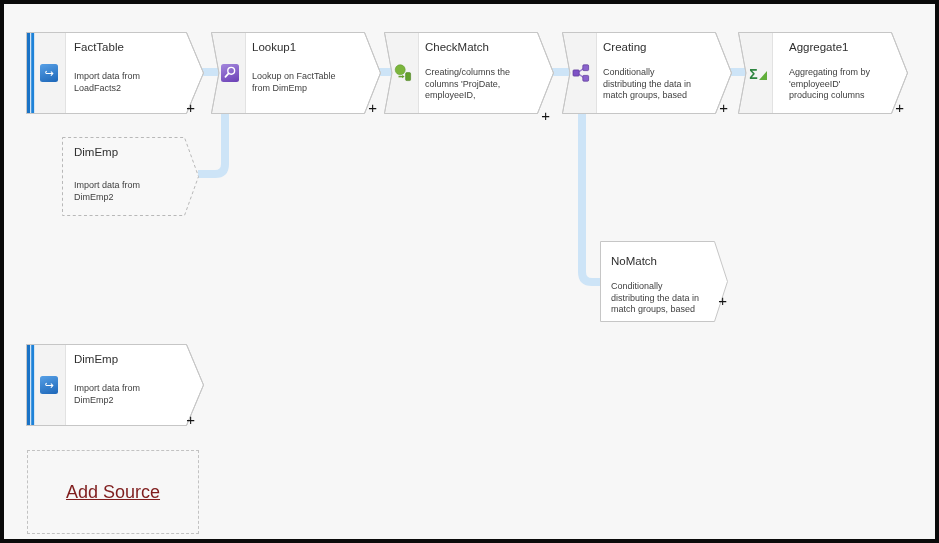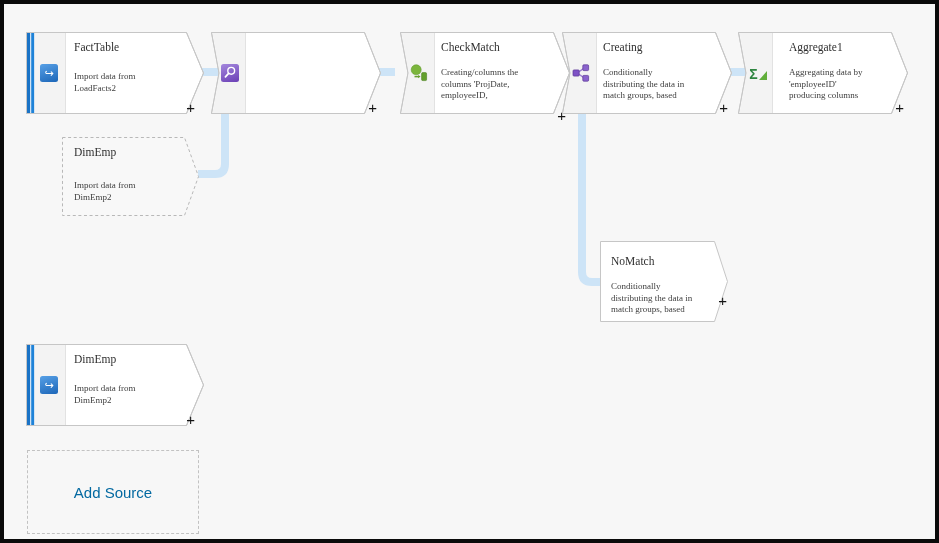--- a/index.html
+++ b/index.html
@@ -21,34 +21,34 @@
   .shape .stripfill{fill:#f3f3f3;}
   .shape .bar1{fill:#1a73c6;}
   .shape .bar2{fill:#1e82d8;}
   .shape .divline{stroke:#e2e2e2;stroke-width:1;}
   .nicon{position:absolute;width:18px;height:18px;border-radius:2.5px;
          display:flex;align-items:center;justify-content:center;}
   .nicon.importicon{background:linear-gradient(160deg,#57a0e6 0%,#1c66b8 100%);
          color:#fff;font-size:11px;line-height:1;}
   .nicon.lookupicon{background:linear-gradient(160deg,#a488dd 0%,#6a3fb5 100%);}
   .nicon.bare{background:transparent;width:20px;height:20px;}
-  .content{position:absolute;top:0;z-index:3;font-family:Liberation Serif, serif;}
+  .content{position:absolute;top:0;z-index:3;}
   .title{font-size:11.5px;color:#2f2f2f;margin-top:8px;line-height:15px;white-space:nowrap;}
   .desc{font-size:9px;color:#404040;line-height:11.6px;margin-top:16px;white-space:pre-line;}
   .desc.tight{margin-top:12px;}
   .plus{position:absolute;bottom:-1px;font-size:15px;font-weight:400;color:#141414;
         z-index:4;line-height:1;cursor:pointer;}
   .agg{display:flex;align-items:flex-end;}
   .agg .sigma{color:#2e8540;font-weight:bold;font-size:14px;line-height:14px;}
   .agg .tri{width:0;height:0;border-bottom:9px solid #61ae3b;border-left:8px solid transparent;
         margin-left:1px;margin-bottom:1px;}
   #add-source{
     position:absolute;left:23px;top:446px;width:172px;height:84px;
     border:1px dashed #c2c2c2;display:flex;align-items:center;justify-content:center;
-    color:#0369a1;font-size:15px;z-index:2;cursor:pointer;
+    color:#7f1d1d;font-size:18px;z-index:2;cursor:pointer;text-decoration:underline;
   }
 </style>
 </head>
 <body>
 
 <div id="frame">
 
   <svg class="wires" width="939" height="543">
     <path d="M192,68 H216"></path>
     <path d="M369,68 H391"></path>
@@ -84,24 +84,29 @@
       <polygon class="stripfill" points="1.5,1 34,1 34,81 1.5,81 8.5,41"></polygon>
       <line class="divline" x1="34.5" y1="1" x2="34.5" y2="81"></line>
       <polygon fill="none" stroke="#c6c6c6" points="0.5,0.5 153.5,0.5 169.5,41 153.5,81.5 0.5,81.5 8,41"></polygon>
     </svg>
     <div class="nicon lookupicon" style="left:10px;top:32px">
       <svg width="18" height="18" viewBox="0 0 18 18">
         <circle cx="10.2" cy="6.8" r="3.4" fill="none" stroke="#ffffff" stroke-width="1.4"></circle>
         <line x1="7.6" y1="9.4" x2="4.4" y2="12.8" stroke="#ffffff" stroke-width="1.7" stroke-linecap="round"></line>
       </svg>
     </div>
-    <div class="plus" style="right:4px">+</div>
-  </div>
-
-  <div class="node" style="left:396px;top:28px;width:170px;height:90px">
+    <div class="content" style="left:41px;width:114px">
+      <div class="title">Lookup1</div>
+      <div class="desc">Lookup on FactTable
+from DimEmp</div>
+    </div>
+    <div class="plus" style="right:4px">+</div>
+  </div>
+
+  <div class="node" style="left:380px;top:28px;width:170px;height:90px">
     <svg class="shape" width="170" height="82" viewBox="0 0 170 82">
       <polygon class="body" points="0.5,0.5 153.5,0.5 169.5,41 153.5,81.5 0.5,81.5 8,41"></polygon>
       <polygon class="stripfill" points="1.5,1 34,1 34,81 1.5,81 8.5,41"></polygon>
       <line class="divline" x1="34.5" y1="1" x2="34.5" y2="81"></line>
       <polygon fill="none" stroke="#c6c6c6" points="0.5,0.5 153.5,0.5 169.5,41 153.5,81.5 0.5,81.5 8,41"></polygon>
     </svg>
     <div class="nicon bare" style="left:9px;top:31px">
       <svg width="20" height="20" viewBox="0 0 20 20">
         <circle cx="7.2" cy="6.8" r="5" fill="#7bb53c" stroke="#619a2d" stroke-width="0.6"></circle>
         <path d="M5.5 13.6 H10" stroke="#669f2e" stroke-width="1.5"></path>
@@ -150,21 +155,21 @@
       <polygon fill="none" stroke="#c6c6c6" points="0.5,0.5 153.5,0.5 169.5,41 153.5,81.5 0.5,81.5 8,41"></polygon>
     </svg>
     <div class="nicon bare" style="left:10px;top:32px">
       <div class="agg">
         <span class="sigma">Σ</span>
         <span class="tri"></span>
       </div>
     </div>
     <div class="content" style="left:51px;width:116px">
       <div class="title">Aggregate1</div>
-      <div class="desc tight">Aggregating data by
+      <div class="desc tight">Aggregating from by
 'employeeID'
 producing columns</div>
     </div>
     <div class="plus" style="right:4px">+</div>
   </div>
 
   <div class="node" style="left:58px;top:133px;width:137px;height:79px">
     <svg class="shape" width="137" height="79" viewBox="0 0 137 79">
       <polygon class="body ghost" points="0.5,0.5 122.5,0.5 136.5,39.5 122.5,78.5 0.5,78.5"></polygon>
     </svg>

